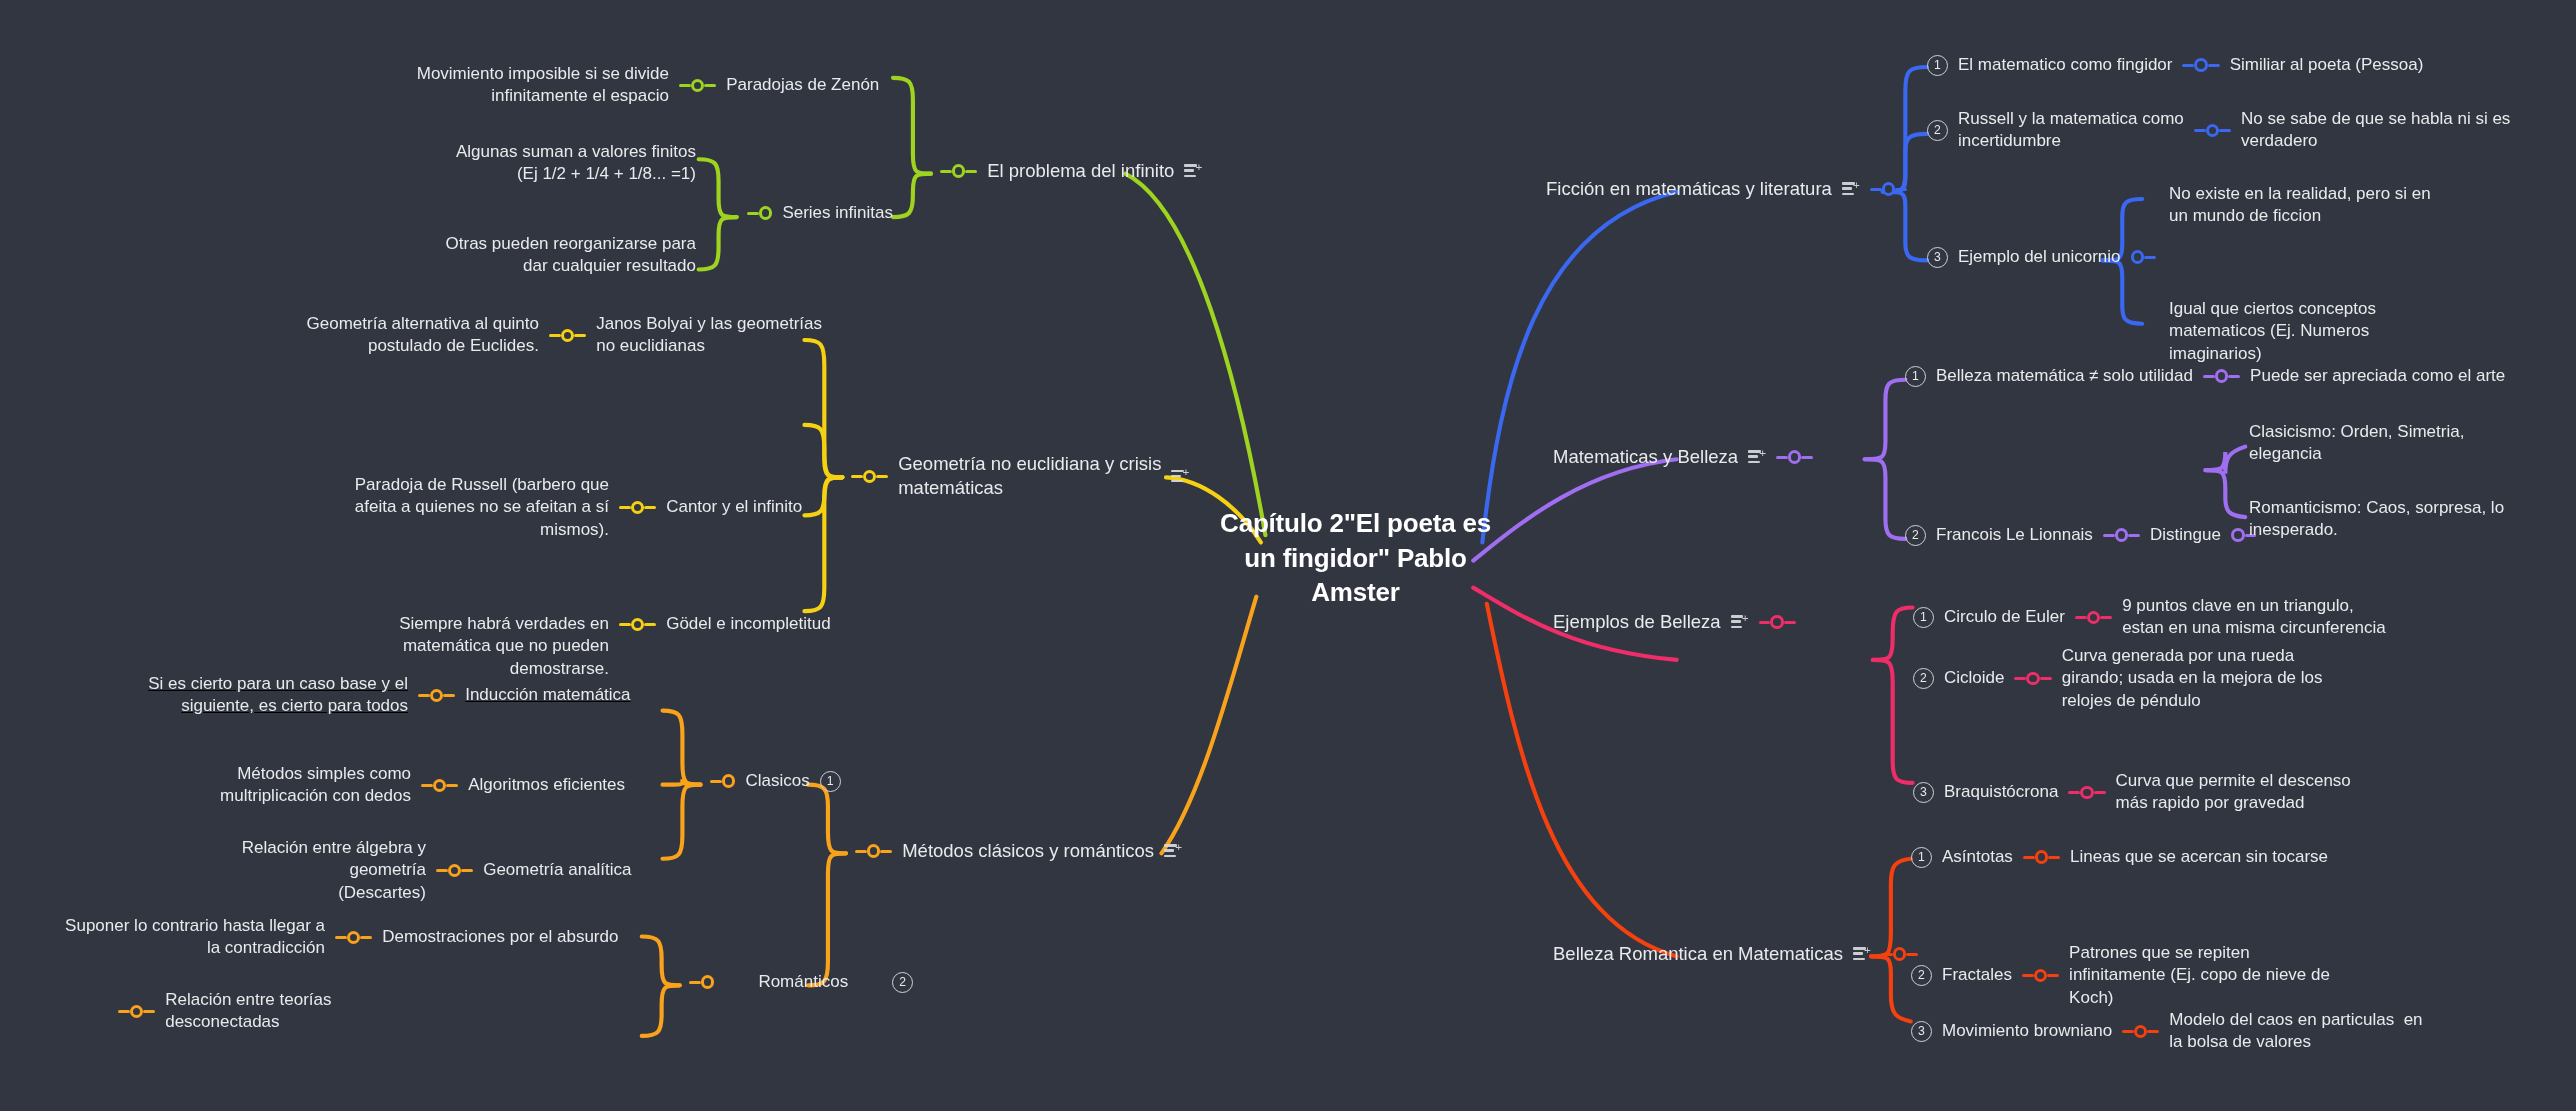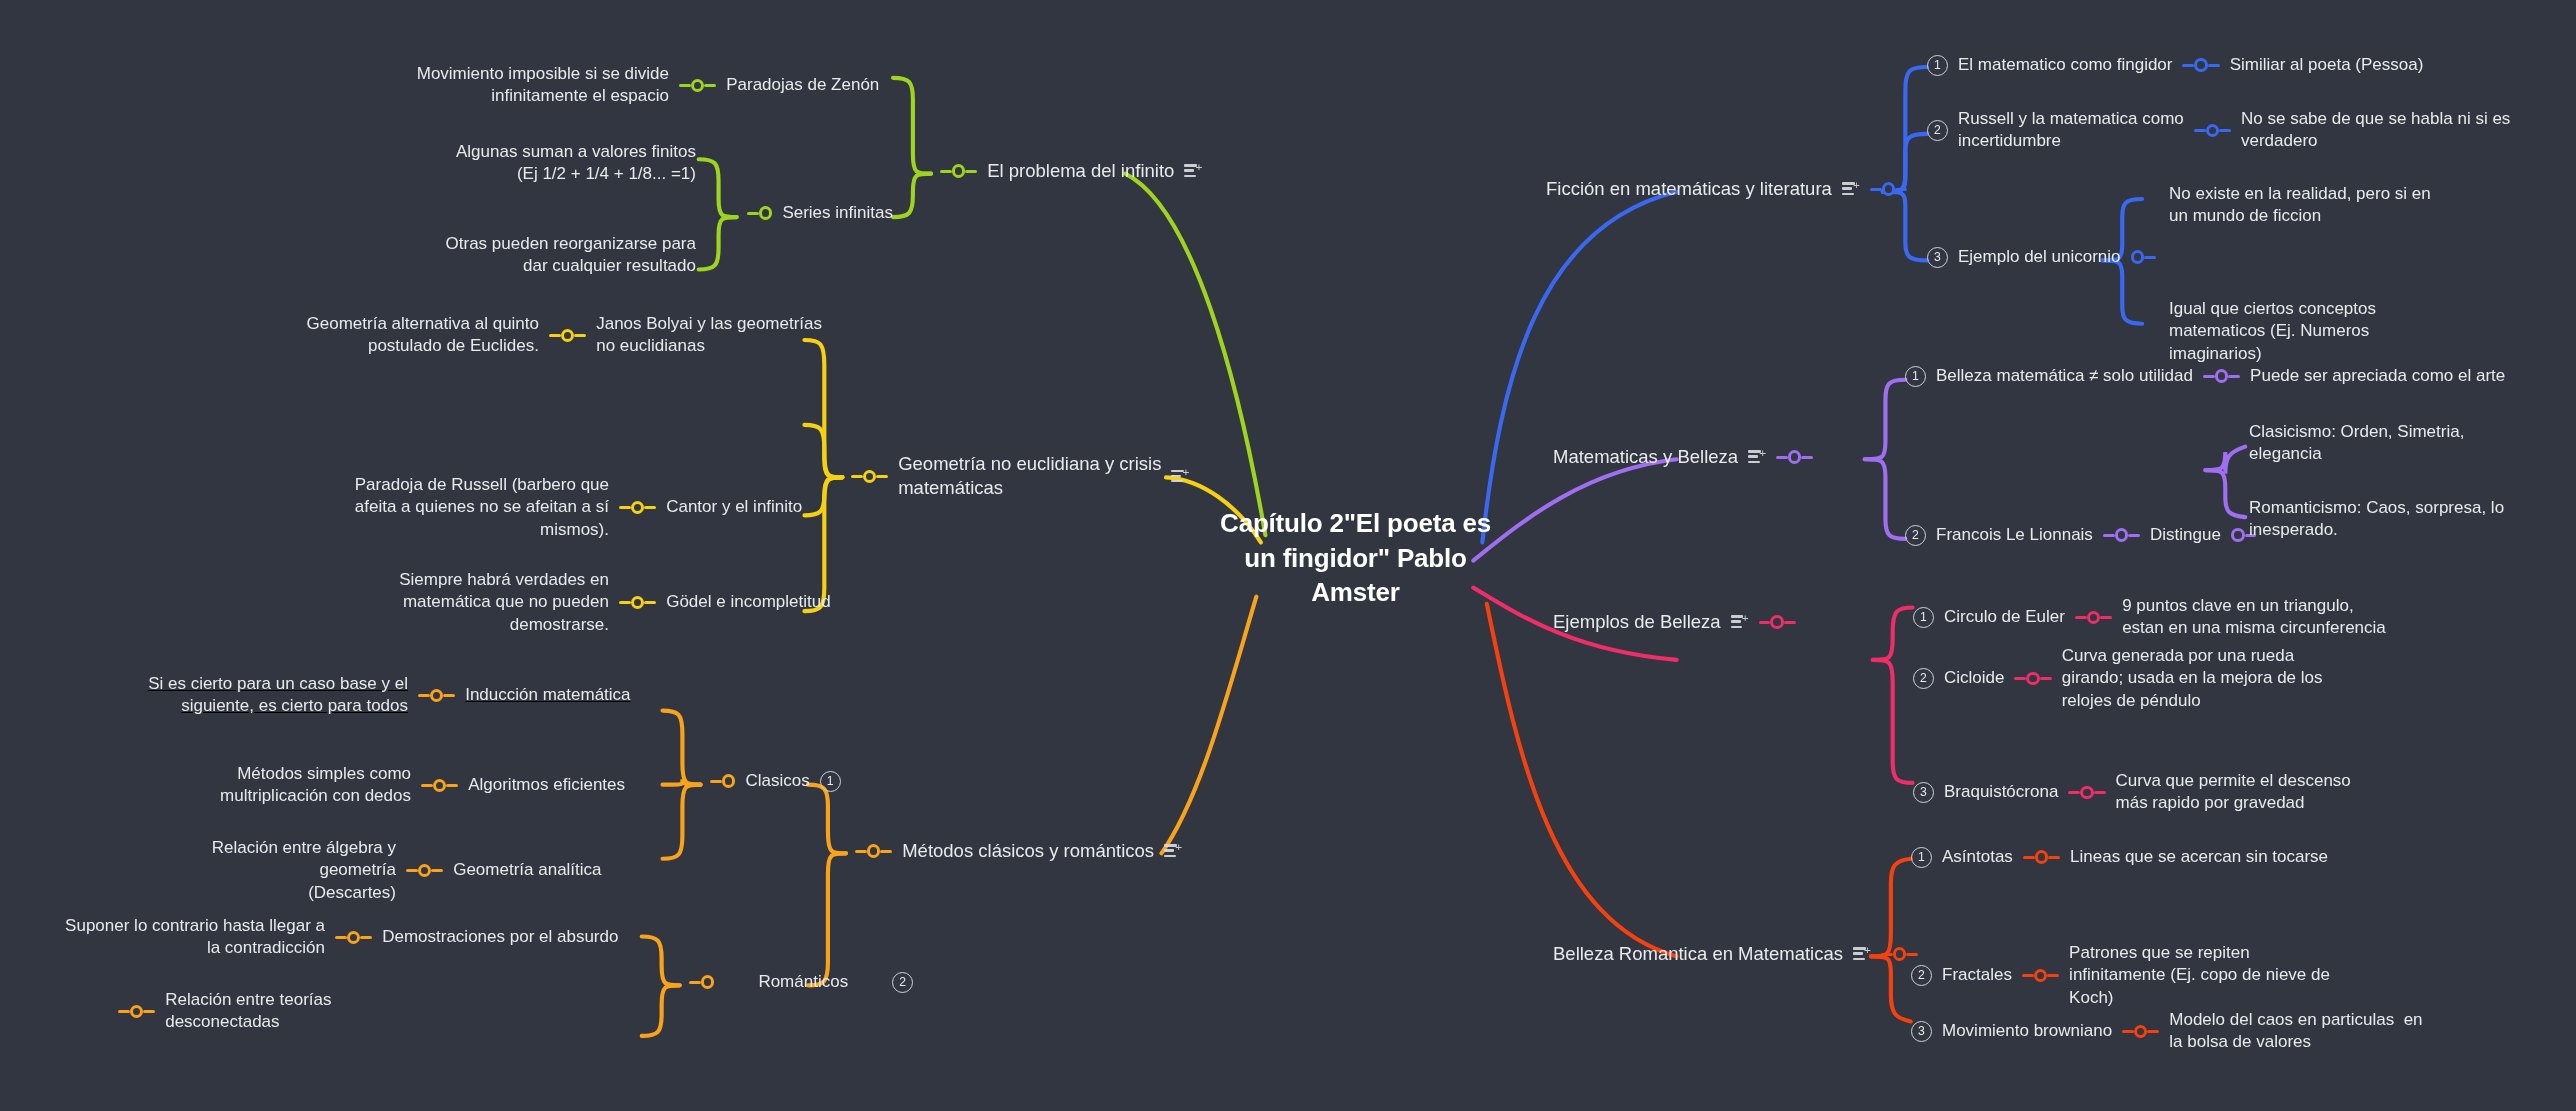--- a/index.html
+++ b/index.html
@@ -389,21 +389,21 @@
     <span class="label txt-left" style="width:271px;">Paradoja de Russell (barbero que
 afeita a quienes no se afeitan a sí
 mismos).</span>
     <span class="pill c-yellow">
       <span class="seg l bg-yellow"></span><span class="ring"></span><span class="seg r bg-yellow"></span>
     </span>
     <span class="label">Cantor y el infinito</span>
   </div>
 
   <div class="node left" style="left:347px; top:569px;">
-    <span class="label txt-left" style="width:262px;">Siempre habrá verdades en
+    <span class="label txt-left" style="width:262px;margin-top:44px;">Siempre habrá verdades en
 matemática que no pueden
 demostrarse.</span>
     <span class="pill c-yellow">
       <span class="seg l bg-yellow"></span><span class="ring"></span><span class="seg r bg-yellow"></span>
     </span>
     <span class="label">Gödel e incompletitud</span>
   </div>
 
   <div class="node left" style="left:855px; top:839px;">
     <span class="pill c-orange">
@@ -432,21 +432,21 @@
 
   <div class="node left" style="left:210px; top:763px;">
     <span class="label txt-left" style="width:201px;">Métodos simples como
 multriplicación con dedos</span>
     <span class="pill c-orange">
       <span class="seg l bg-orange"></span><span class="ring"></span><span class="seg r bg-orange"></span>
     </span>
     <span class="label">Algoritmos eficientes</span>
   </div>
 
-  <div class="node left" style="left:152px; top:837px;">
+  <div class="node left" style="left:182px; top:837px;">
     <span class="label txt-left" style="width:244px;">Relación entre álgebra y geometría
 (Descartes)</span>
     <span class="pill c-orange">
       <span class="seg l bg-orange"></span><span class="ring"></span><span class="seg r bg-orange"></span>
     </span>
     <span class="label">Geometría analítica</span>
   </div>
 
   <div class="node left" style="left:689px; top:971px;gap:44px;">
     <span class="pill c-orange half-left">

